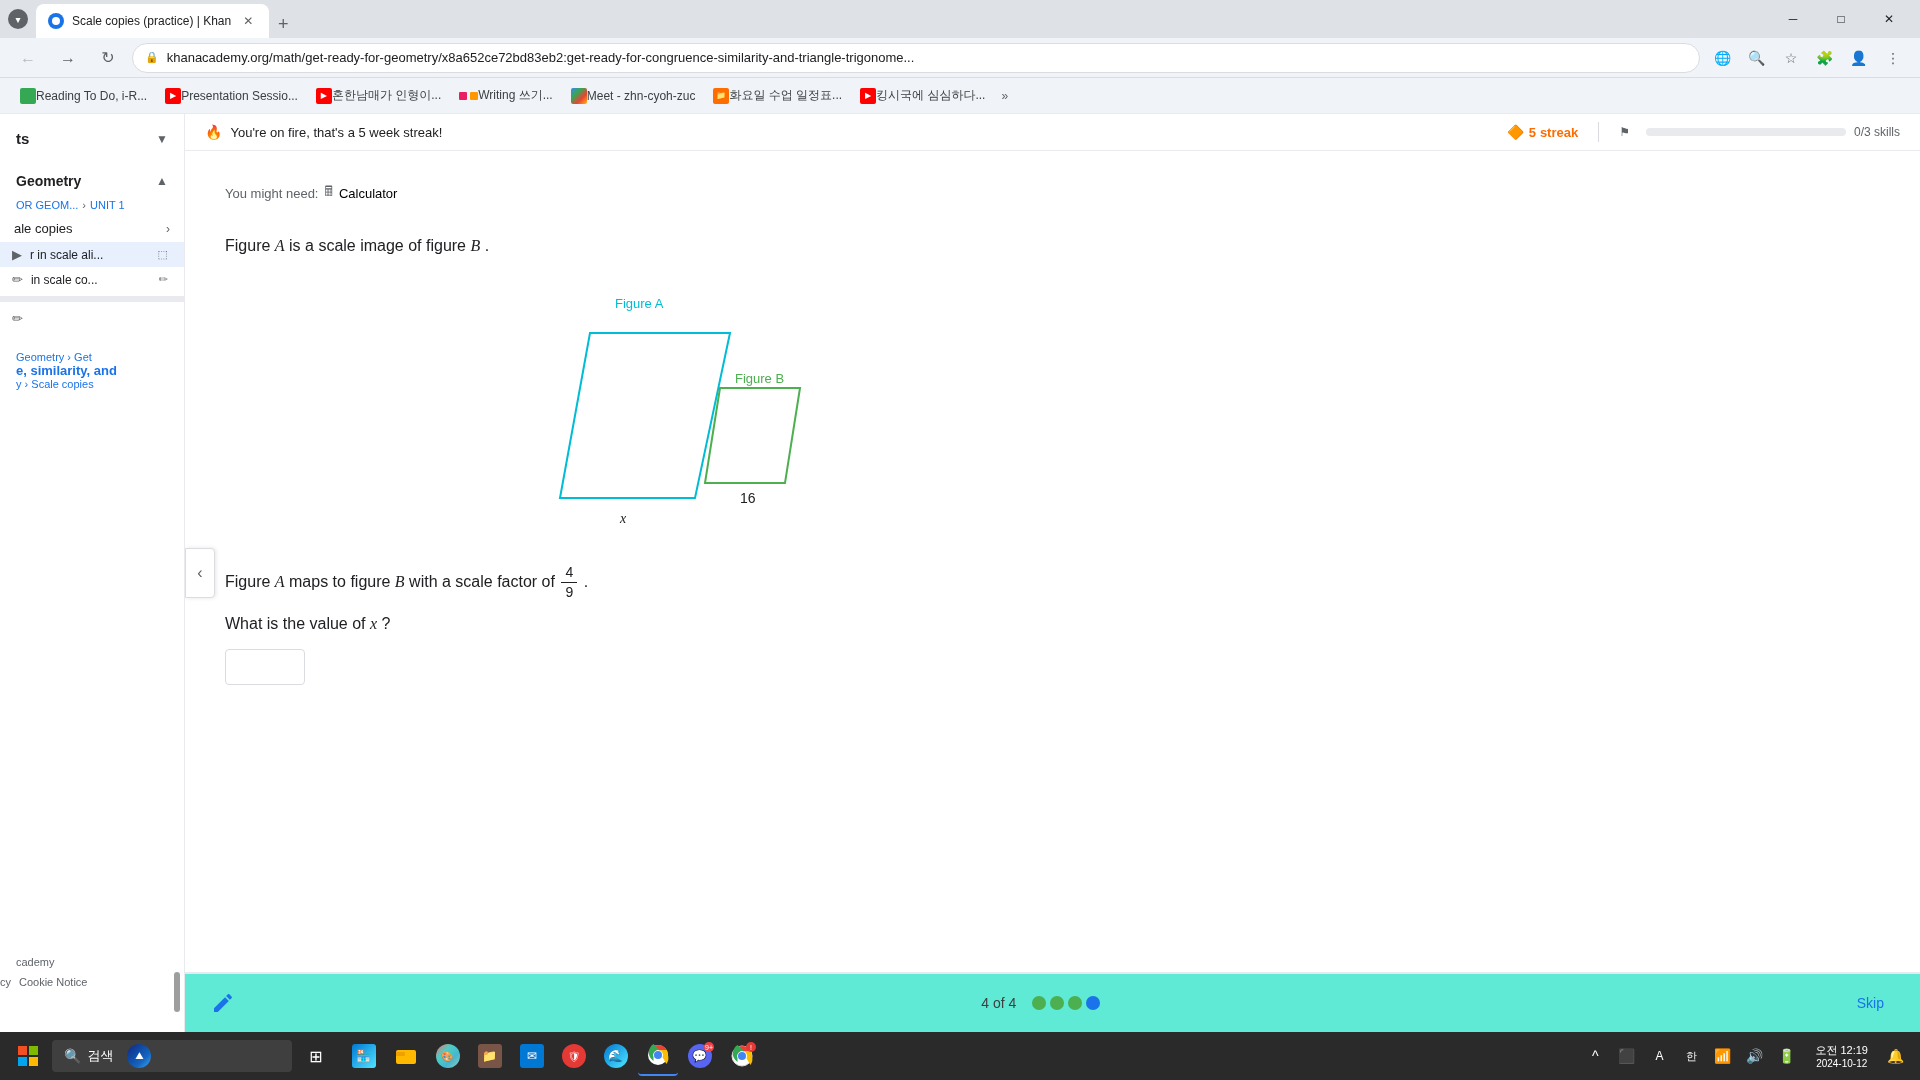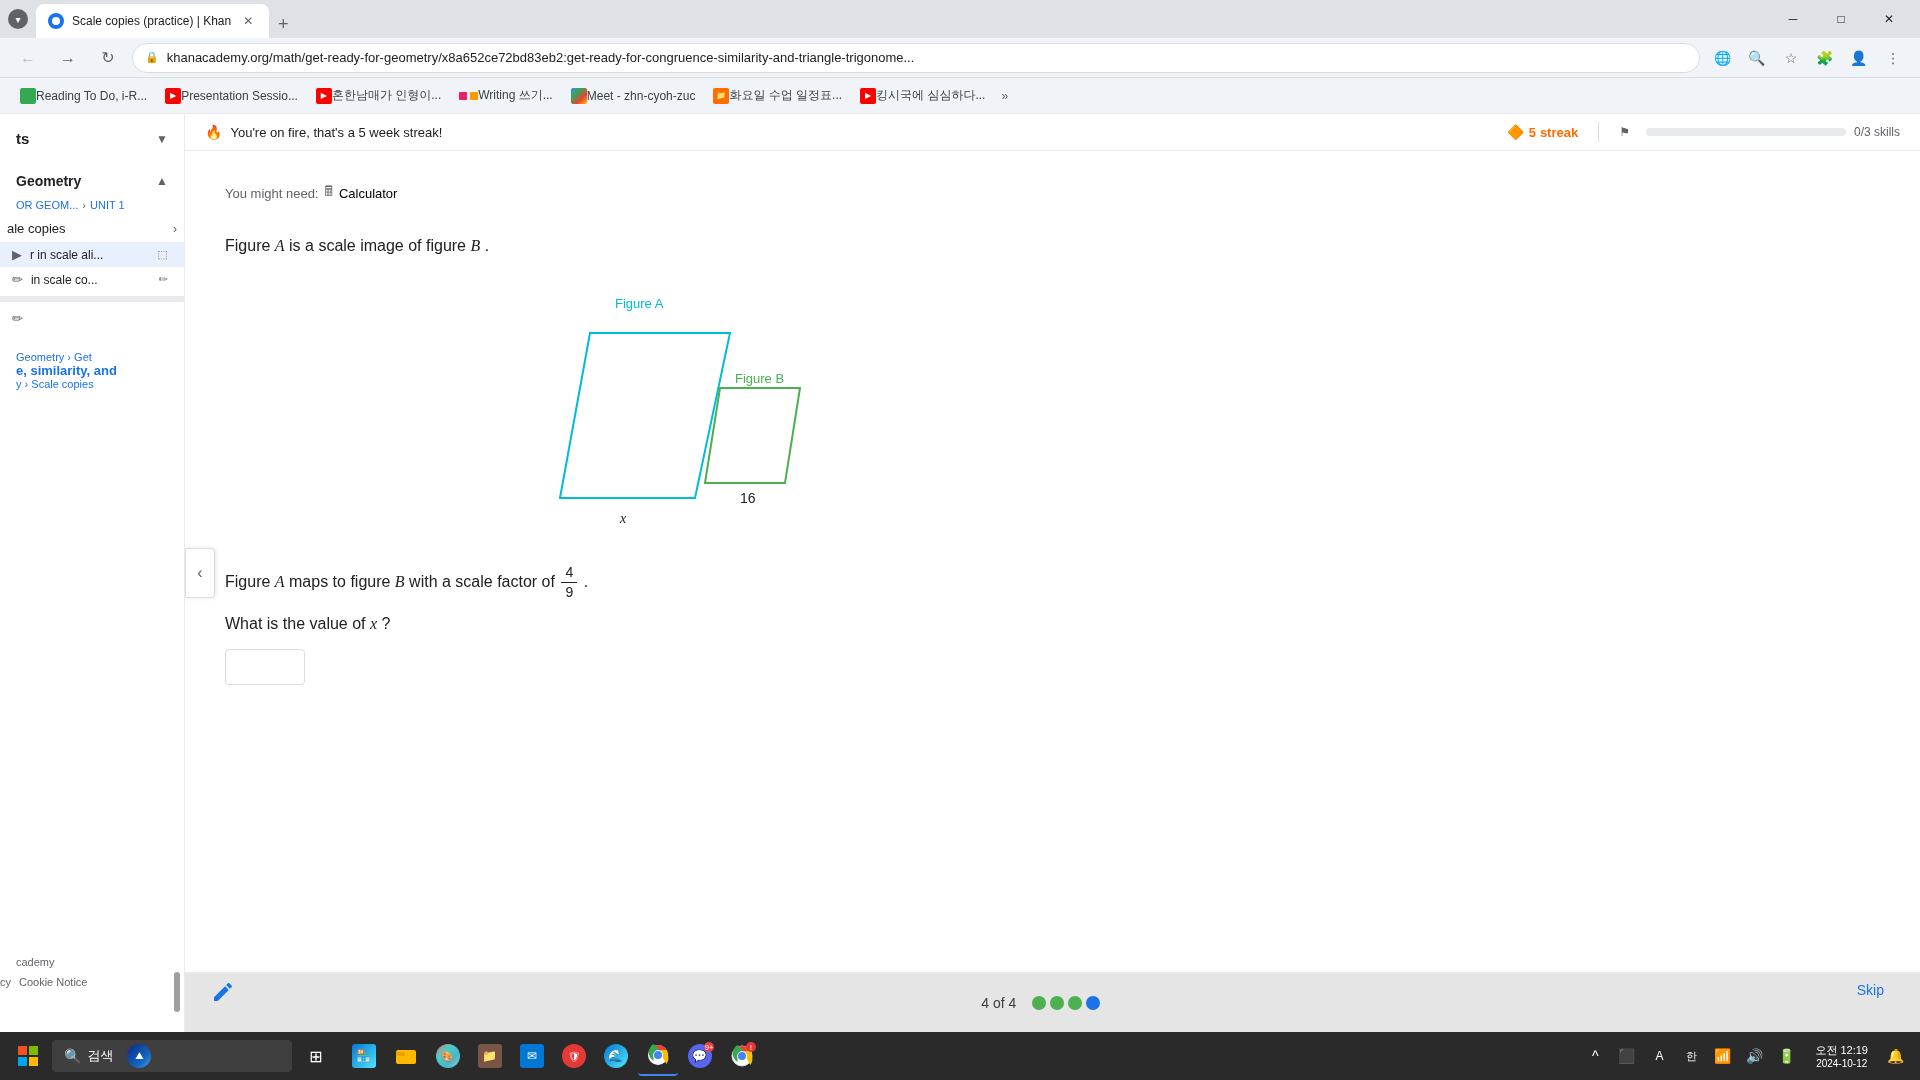--- a/index.html
+++ b/index.html
@@ -44,21 +44,21 @@
     .sidebar { width: 185px; background: white; border-right: 1px solid #e8eaed; display: flex; flex-direction: column; overflow: hidden; }
     .sidebar-section { padding: 8px 0; }
     .sidebar-header { display: flex; align-items: center; justify-content: space-between; padding: 8px 16px; cursor: pointer; }
     .sidebar-header-text { font-size: 15px; font-weight: 600; color: #202124; }
     .sidebar-chevron { font-size: 12px; color: #5f6368; }
     .sidebar-subsection { padding: 4px 0; }
     .sidebar-sub-header { display: flex; align-items: center; justify-content: space-between; padding: 6px 16px; cursor: pointer; }
     .sidebar-sub-title { font-size: 14px; font-weight: 600; color: #202124; }
     .breadcrumb-nav { padding: 4px 16px; font-size: 11px; color: #1a73e8; display: flex; gap: 4px; }
     .breadcrumb-sep { color: #5f6368; }
-    .sidebar-unit-item { padding: 6px 7px; display: flex; align-items: center; justify-content: space-between; cursor: pointer; }
+    .sidebar-unit-item { padding: 6px 14px; display: flex; align-items: center; justify-content: space-between; cursor: pointer; }
     .sidebar-unit-text { font-size: 13px; color: #202124; }
     .sidebar-unit-arrow { font-size: 12px; color: #5f6368; }
     .sidebar-exercise-item { padding: 5px 16px 5px 12px; display: flex; align-items: center; gap: 8px; cursor: pointer; background: #e8f0fe; }
     .sidebar-exercise-text { font-size: 12px; color: #202124; flex: 1; overflow: hidden; text-overflow: ellipsis; white-space: nowrap; }
     .sidebar-exercise-icon { font-size: 13px; color: #5f6368; }
     .sidebar-exercise-item2 { padding: 5px 16px 5px 12px; display: flex; align-items: center; gap: 8px; cursor: pointer; }
 
     
     .content-area { flex: 1; background: white; overflow-y: auto; position: relative; }
 
@@ -75,21 +75,21 @@
     .calculator-hint { display: flex; align-items: center; gap: 6px; font-size: 13px; color: #5f6368; margin-bottom: 28px; }
     .calc-icon { font-size: 14px; }
     .question-text { font-size: 16px; color: #202124; margin-bottom: 24px; line-height: 1.6; }
     .figure-container { display: flex; justify-content: center; margin: 20px 0; }
     .figure-area { position: relative; width: 480px; height: 260px; }
     .question-subtitle { font-size: 16px; color: #202124; margin: 20px 0 12px; }
     .question-ask { font-size: 16px; color: #202124; margin-bottom: 16px; font-weight: 500; }
     .answer-input { width: 80px; height: 36px; border: 1px solid #dadce0; border-radius: 4px; padding: 0 8px; font-size: 14px; outline: none; }
 
     
-    .bottom-bar { height: 60px; background: #e5e5e5; border-top: 2px solid #e8eaed; display: flex; padding: 0 20px; }
+    .bottom-bar { height: 60px; background: #5eead4; border-top: 2px solid #e8eaed; display: flex; align-items: center; padding: 0 20px; }
     .pencil-btn { width: 36px; height: 36px; display: flex; align-items: center; justify-content: center; cursor: pointer; }
     .progress-dots { flex: 1; display: flex; align-items: center; justify-content: center; gap: 8px; font-size: 14px; color: #3c4043; }
     .dot-group { display: flex; gap: 4px; margin-left: 8px; }
     .dot { width: 14px; height: 14px; border-radius: 50%; display: inline-block; }
     .dot-green { background: #4caf50; }
     .dot-blue { background: #1a73e8; }
     .skip-btn { font-size: 14px; color: #1a73e8; cursor: pointer; font-weight: 500; padding: 8px 16px; }
     .scroll-btn { width: 30px; height: 50px; background: white; border: 1px solid #dadce0; border-radius: 0 4px 4px 0; display: flex; align-items: center; justify-content: center; cursor: pointer; font-size: 16px; color: #5f6368; box-shadow: 1px 0 4px rgba(0,0,0,0.1); }
 
     

